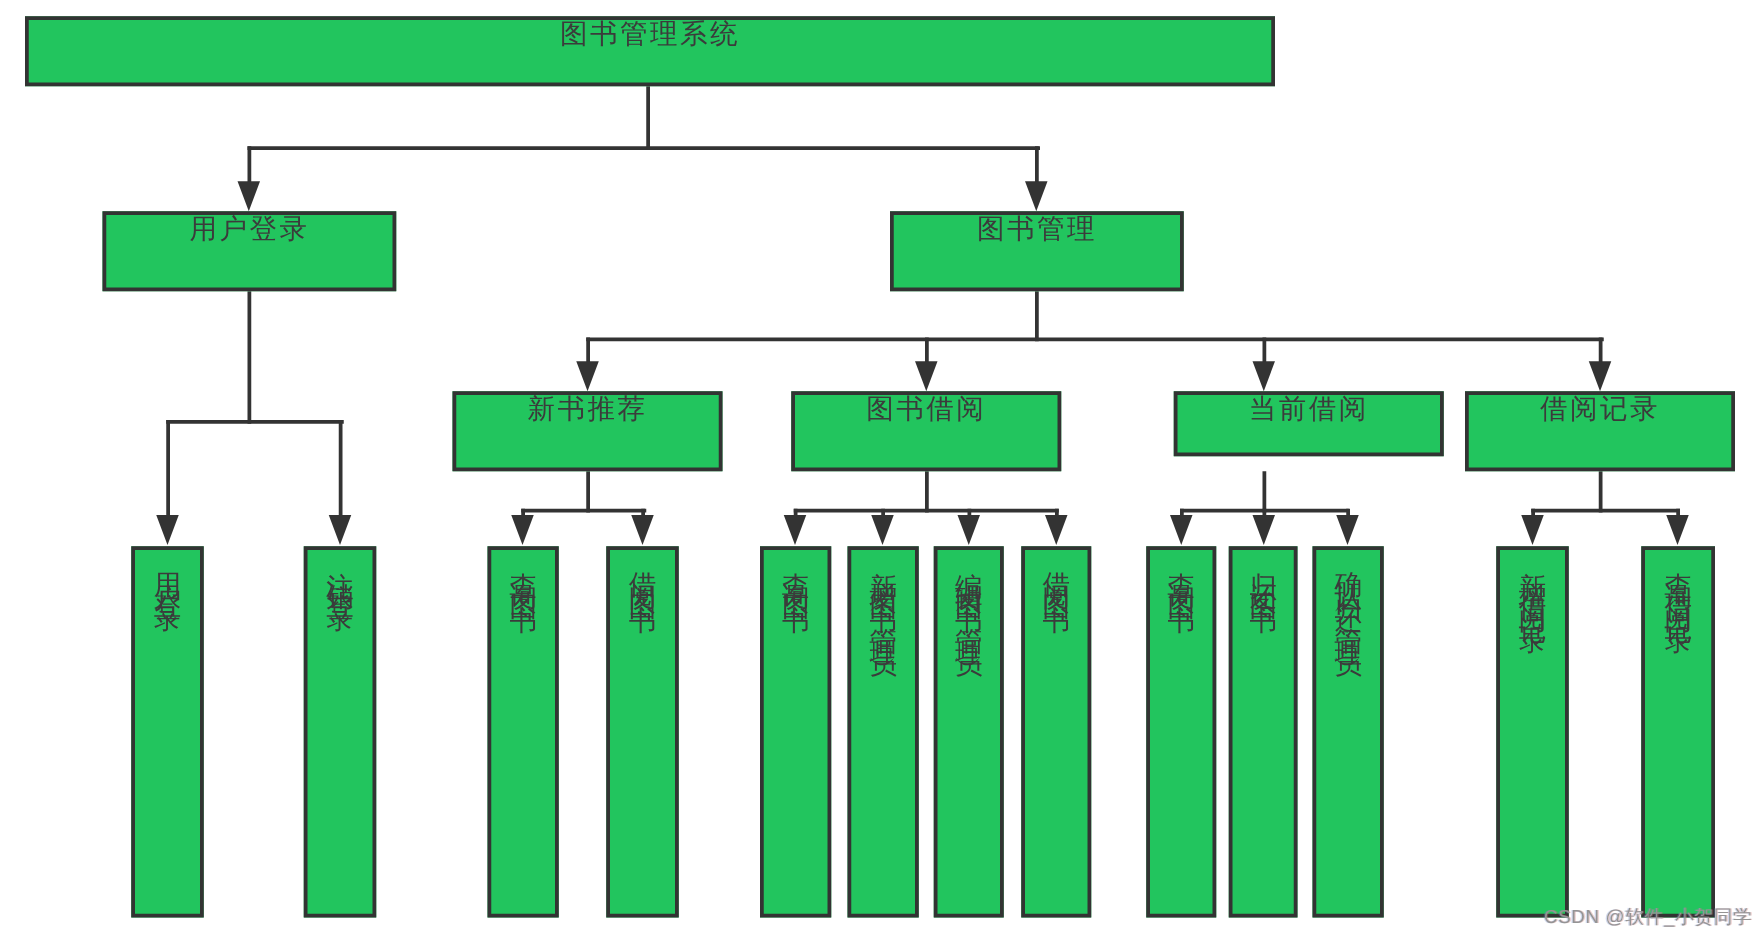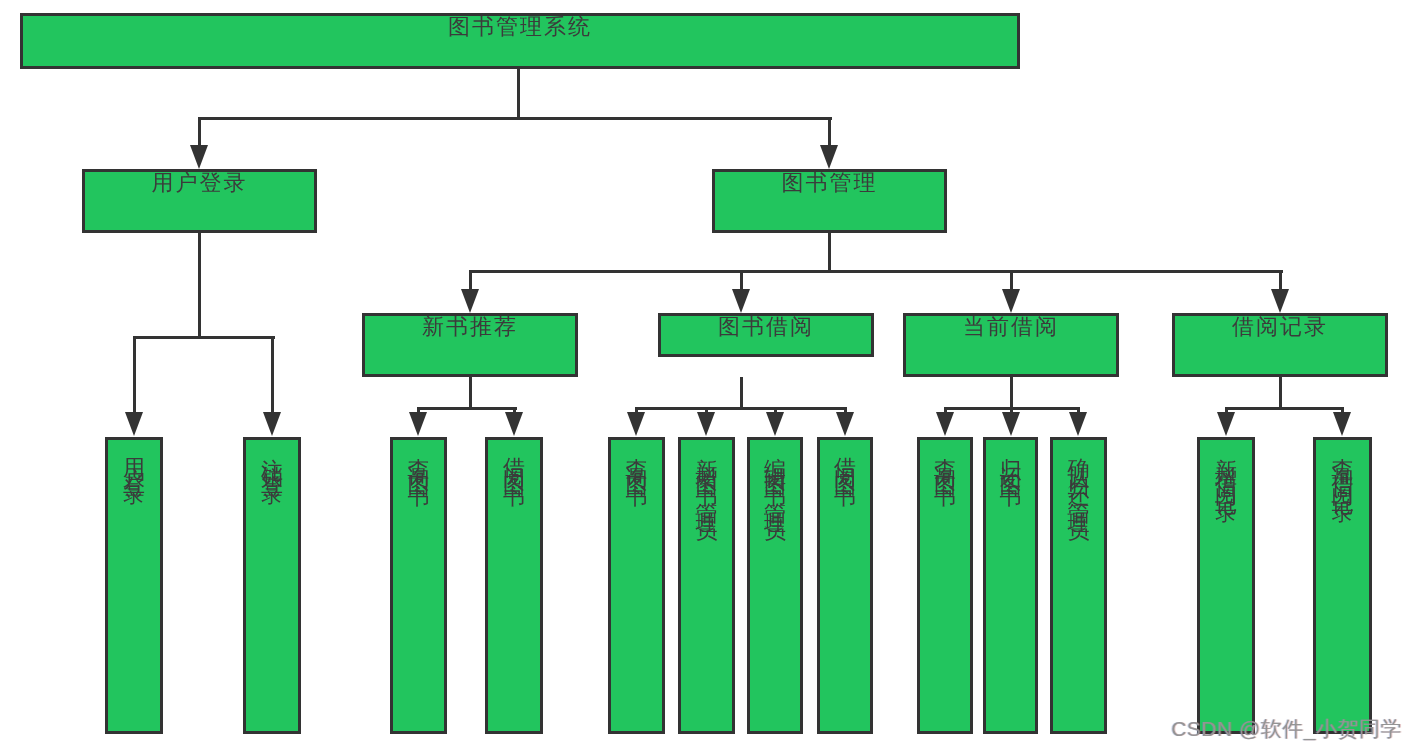--- a/index.html
+++ b/index.html
@@ -54,21 +54,21 @@
     position:absolute;
     width:0;height:0;
     border-left:9px solid transparent;
     border-right:9px solid transparent;
     border-top:24px solid var(--line);
   }
   .watermark{
     position:absolute;
     right:3px;
     bottom:4px;
-    font-size:21px;
+    font-size:15px;
     letter-spacing:0.5px;
     color:var(--wm);
     z-index:10;
     text-shadow:1px 0 0 rgba(200,120,120,0.35), -1px 0 0 rgba(120,140,200,0.35);
   }
 </style>
 </head>
 <body>
 
 <div id="stage">
@@ -130,24 +130,24 @@
     </div>
     <div class="node h" style="left: 82px; top: 169px; width: 235px; height: 64px;">
       <span class="label">用户登录</span>
     </div>
     <div class="node h" style="left: 362px; top: 313px; width: 216px; height: 64px;">
       <span class="label">新书推荐</span>
     </div>
     <div class="node h" style="left: 712px; top: 169px; width: 235px; height: 64px;">
       <span class="label">图书管理</span>
     </div>
-    <div class="node h" style="left: 658px; top: 313px; width: 216px; height: 44px;">
+    <div class="node h" style="left: 633px; top: 313px; width: 216px; height: 64px;">
       <span class="label">图书借阅</span>
     </div>
-    <div class="node h" style="left: 903px; top: 313px; width: 216px; height: 64px;">
+    <div class="node h" style="left: 939px; top: 313px; width: 216px; height: 52px;">
       <span class="label">当前借阅</span>
     </div>
     <div class="node h" style="left: 1172px; top: 313px; width: 216px; height: 64px;">
       <span class="label">借阅记录</span>
     </div>
     <div class="node v" style="left: 105px; top: 437px; width: 58px; height: 297px;">
       <span class="label">用户登录</span>
     </div>
     <div class="node v" style="left: 243px; top: 437px; width: 58px; height: 297px;">
       <span class="label">注销登录</span>

